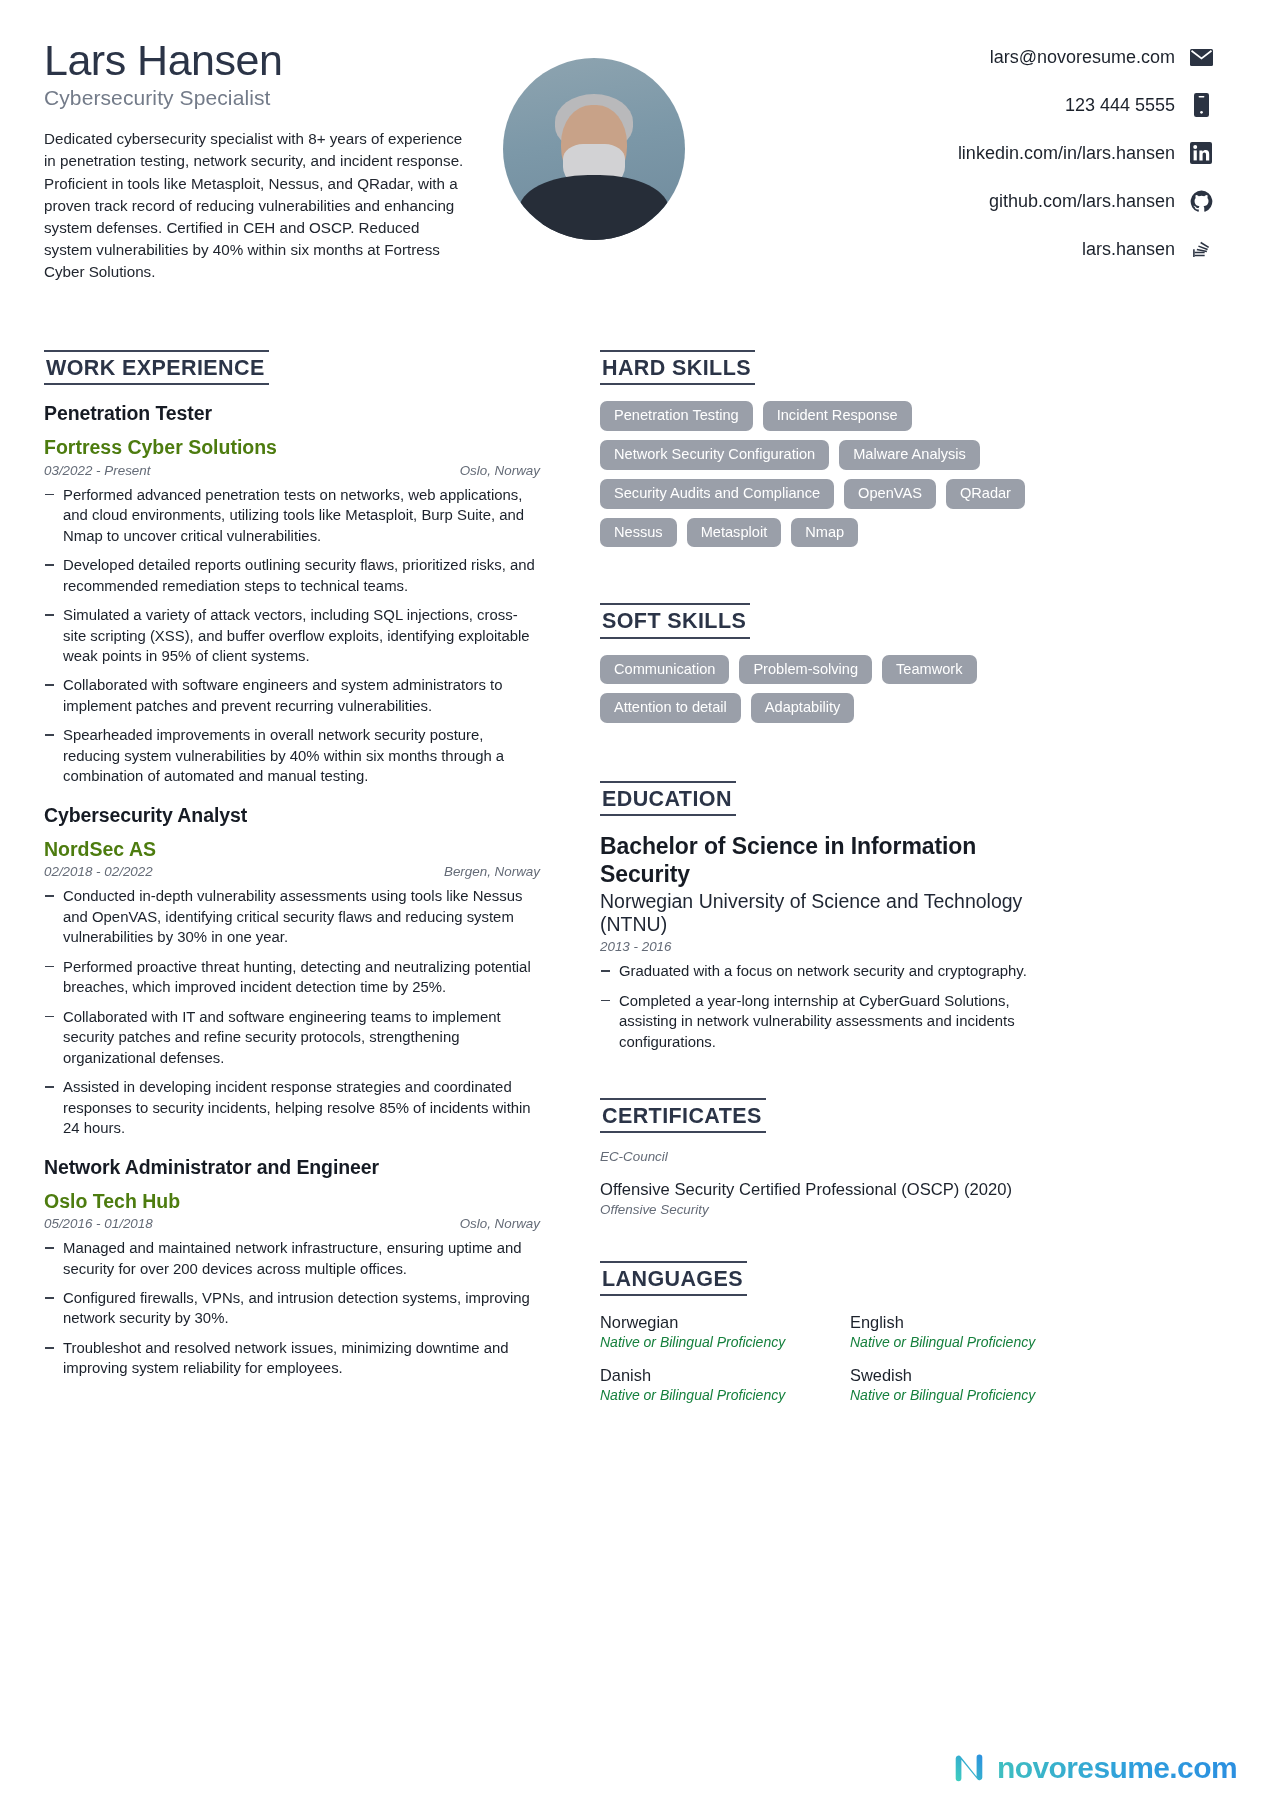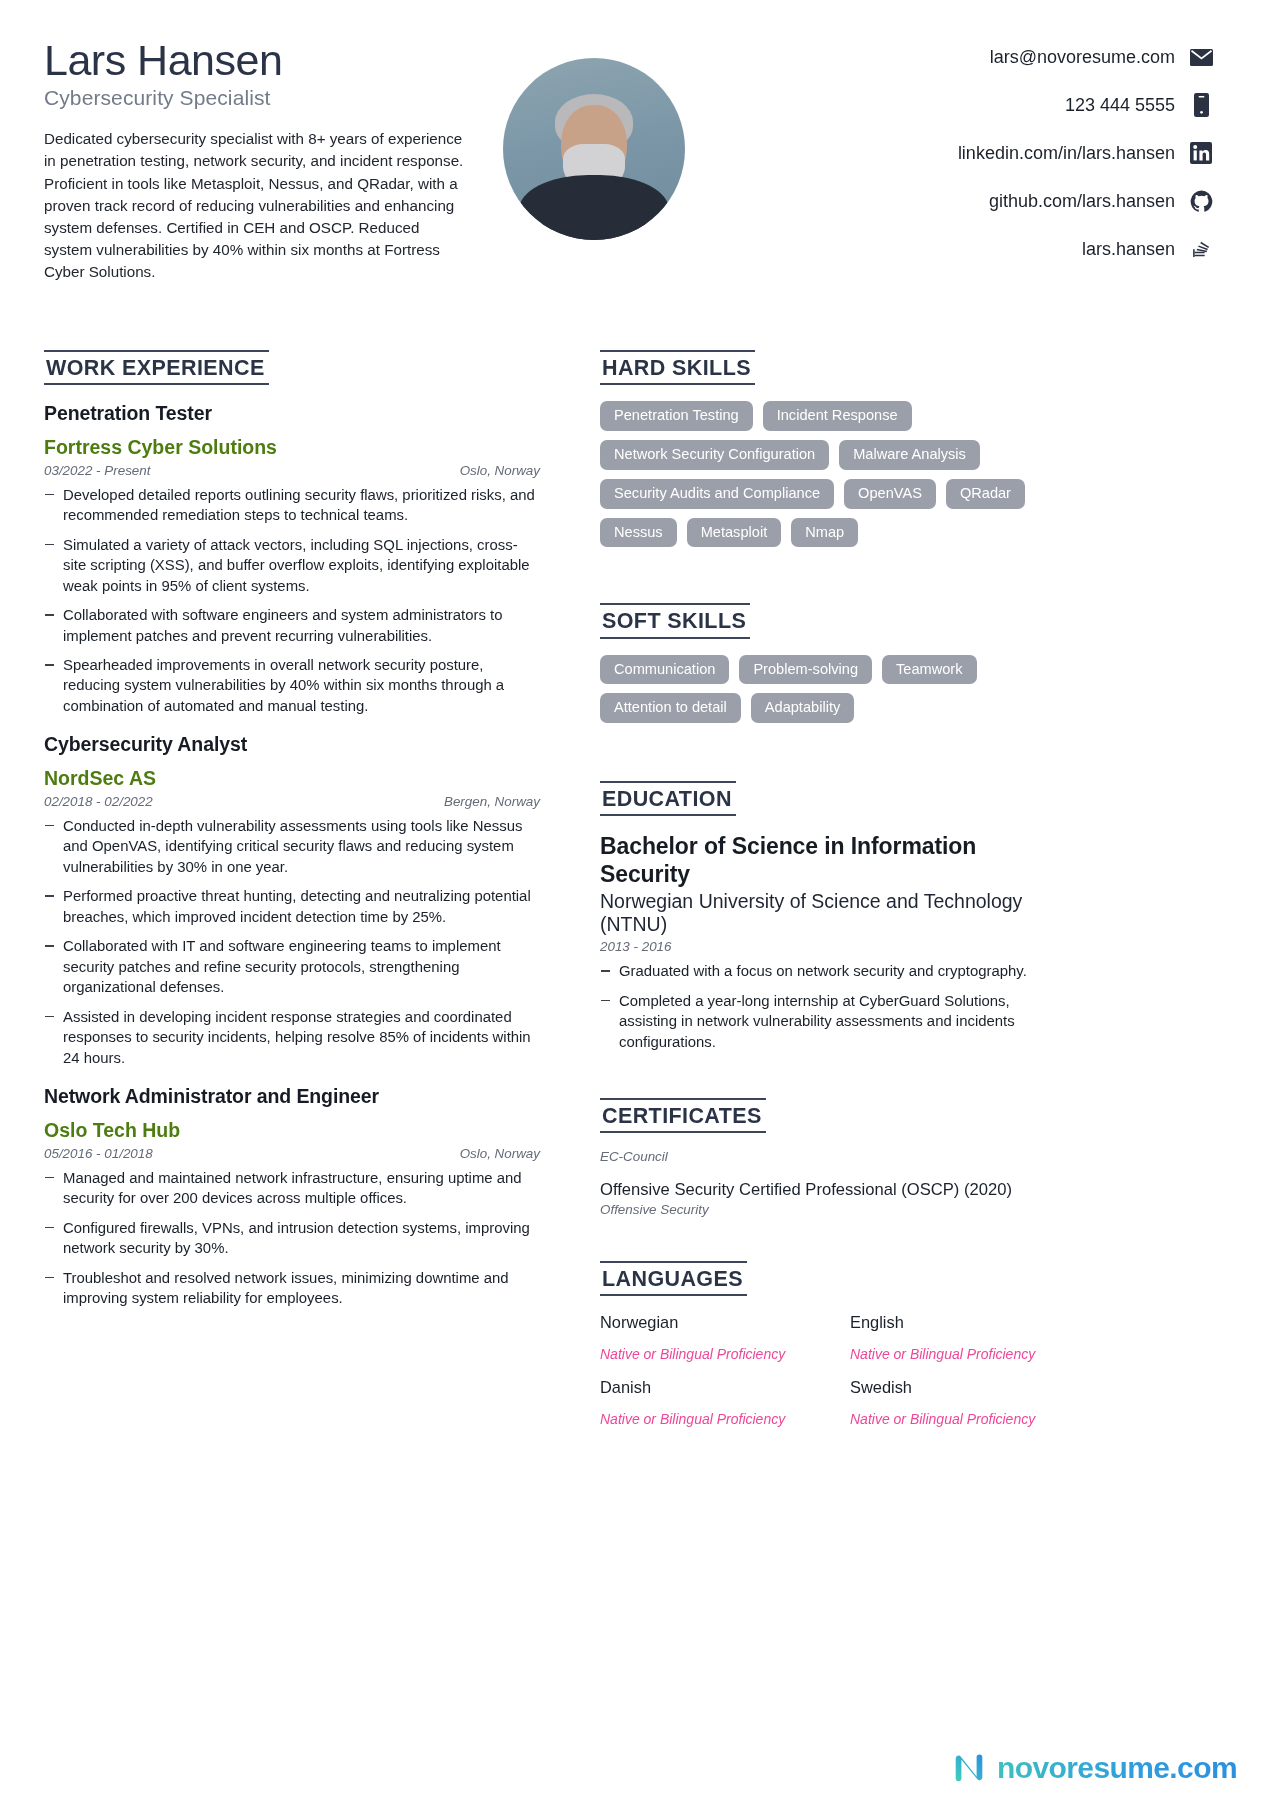--- a/index.html
+++ b/index.html
@@ -120,21 +120,21 @@
   .edu-date { font-size:13.4px; font-style:italic; color:#646b77; margin-top:3px; }
 
   
   .cert { margin-top:16px; }
   .cert-name { font-size:16.6px; color:#1b212b; line-height:1.24; }
   .cert-issuer { font-size:13.4px; font-style:italic; color:#646b77; margin-top:1px; }
 
   
   .langs { display:grid; grid-template-columns:1fr 1fr; gap:16px 40px; margin-top:17px; }
   .lang-name { font-size:16.4px; color:#1b212b; line-height:1.2; }
-  .lang-level { font-size:14px; font-style:italic; color:#ec4899; margin-top:13px; }
+  .lang-level { font-size:14px; font-style:italic; color:#15803d; margin-top:1px; }
 
   
   .footer { position:absolute; right:40px; bottom:22px; display:flex; align-items:center; gap:9px; }
   .logo-text {
     font-size:30px; font-weight:700; letter-spacing:-0.6px;
     background:linear-gradient(90deg,#3fbfc0 0%, #2f9fdc 55%, #2b8fe0 100%);
     -webkit-background-clip:text; background-clip:text; color:transparent;text-align:right;
   }
 </style>
 </head>
@@ -225,20 +225,21 @@
 
         
         <div class="job">
           <div class="job-title">Penetration Tester</div>
           <div class="job-org">Fortress Cyber Solutions</div>
           <div class="job-meta">
             <span>03/2022 - Present</span>
             <span>Oslo, Norway</span>
           </div>
           <ul class="bullets">
+            <li>Performed advanced penetration tests on networks, web applications, and cloud environments, utilizing tools like Metasploit, Burp Suite, and Nmap to uncover critical vulnerabilities.</li>
             <li>Developed detailed reports outlining security flaws, prioritized risks, and recommended remediation steps to technical teams.</li>
             <li>Simulated a variety of attack vectors, including SQL injections, cross-site scripting (XSS), and buffer overflow exploits, identifying exploitable weak points in 95% of client systems.</li>
             <li>Collaborated with software engineers and system administrators to implement patches and prevent recurring vulnerabilities.</li>
             <li>Spearheaded improvements in overall network security posture, reducing system vulnerabilities by 40% within six months through a combination of automated and manual testing.</li>
           </ul>
         </div>
 
         
         <div class="job">
           <div class="job-title">Cybersecurity Analyst</div>

